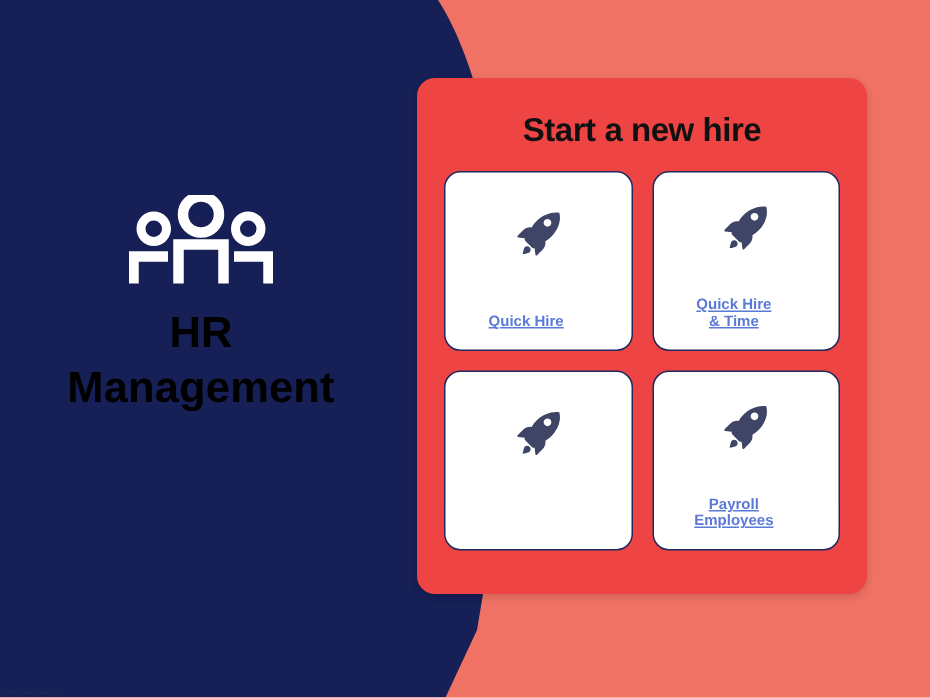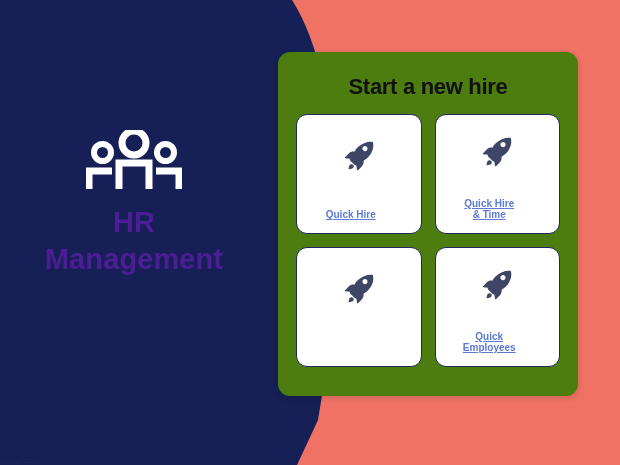--- a/index.html
+++ b/index.html
@@ -42,32 +42,32 @@
     display: block;
     margin: 0 auto 12px auto;
     width: 96px;
     height: 62px;
   }
   .brand-title {
     font-size: 29px;
     font-weight: bold;
     line-height: 1.26;
     letter-spacing: 0.1px;
-    color: #4c1d95;
+    color: #000000;
     white-space: pre-line;
   }
 
   
   .card {
     position: absolute;
     left: 278px;
     top: 52px;
     width: 300px;
     height: 344px;
-    background: #4d7c0f;
+    background: #ef4444;
     border-radius: 12px;
     box-shadow: 0 2px 6px rgba(0,0,0,0.14);
     box-sizing: border-box;
     padding: 16px 18px 18px 18px;
   }
   .card-title {
     text-align: center;
     font-size: 22px;
     font-weight: bold;
     color: #111111;
@@ -201,21 +201,21 @@
       </div>
 
       <div class="tile two-line">
         <svg class="tile-icon" viewBox="0 0 48 48">
           <path d="M41.5,6.2c-5.6-1.1-13.4,1.3-19.1,6.9c-1.7,1.7-3.1,3.5-4.2,5.4c-2.6-0.4-5.3,0.4-7.2,2.4l-4.6,4.6
                    c-0.5,0.5-0.2,1.3,0.5,1.4l5.5,0.7c-0.2,0.7-0.1,1.5,0.4,2.1l5.8,5.8c0.6,0.6,1.4,0.7,2.1,0.4l0.7,5.5
                    c0.1,0.7,0.9,1,1.4,0.5l4.6-4.6c1.9-1.9,2.8-4.6,2.4-7.2c1.9-1.1,3.8-2.5,5.4-4.2C40.9,20.1,43.3,12.3,41.5,6.2z
                    M33.9,16.9c-1.3,1.3-3.3,1.3-4.6,0c-1.3-1.3-1.3-3.3,0-4.6c1.3-1.3,3.3-1.3,4.6,0C35.1,13.6,35.1,15.6,33.9,16.9z" fill="#3e4566"></path>
           <path d="M12.4,35.2c-0.9,0.9-1.7,5.8-1.7,5.8s4.9-0.8,5.8-1.7c1.2-1.2,1.2-3.1,0-4.2C15.4,34,13.5,34,12.4,35.2z" fill="#3e4566"></path>
         </svg>
-        <div class="tile-label">Quick
+        <div class="tile-label">Payroll
 Employees</div>
       </div>
 
     </div>
   </div>
 
   <div class="bottom-strip">·· ······· ···· ··</div>
 
 </div>
 

